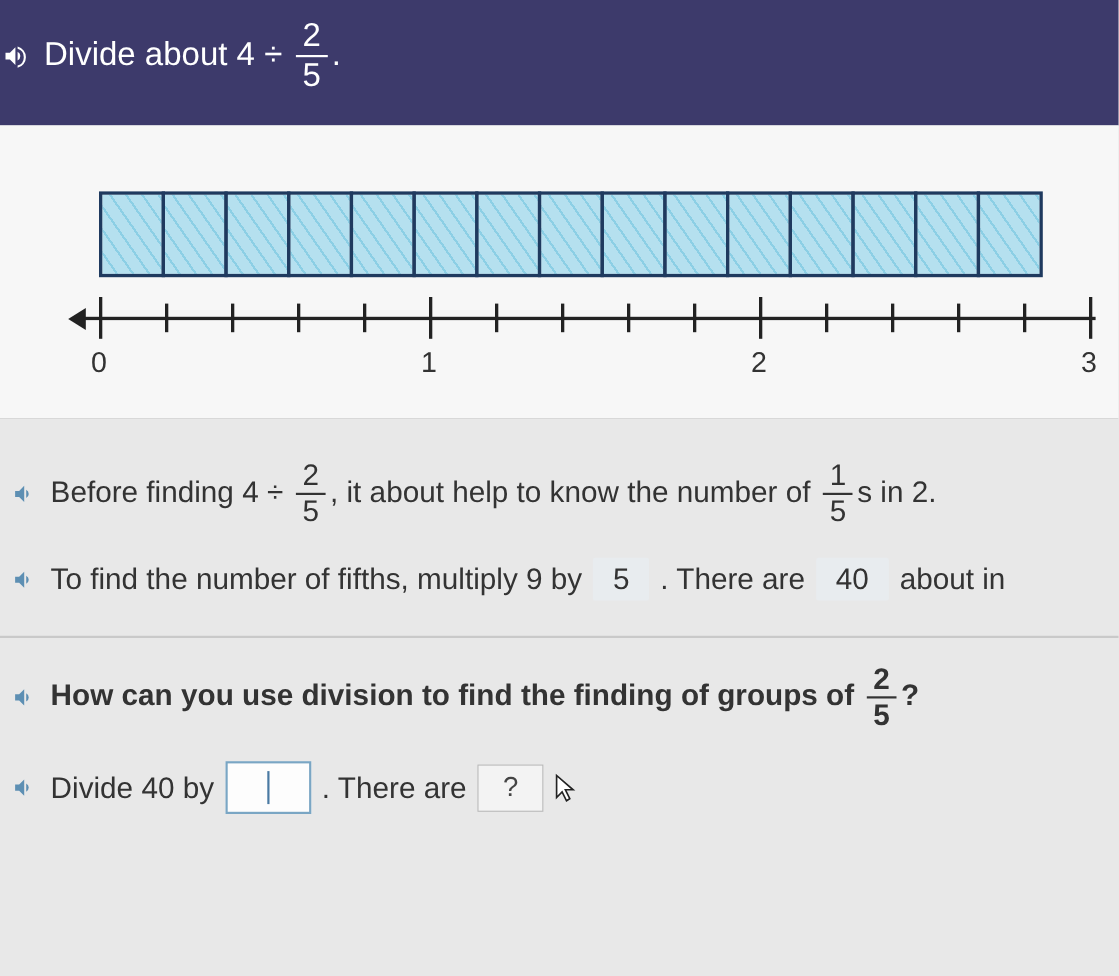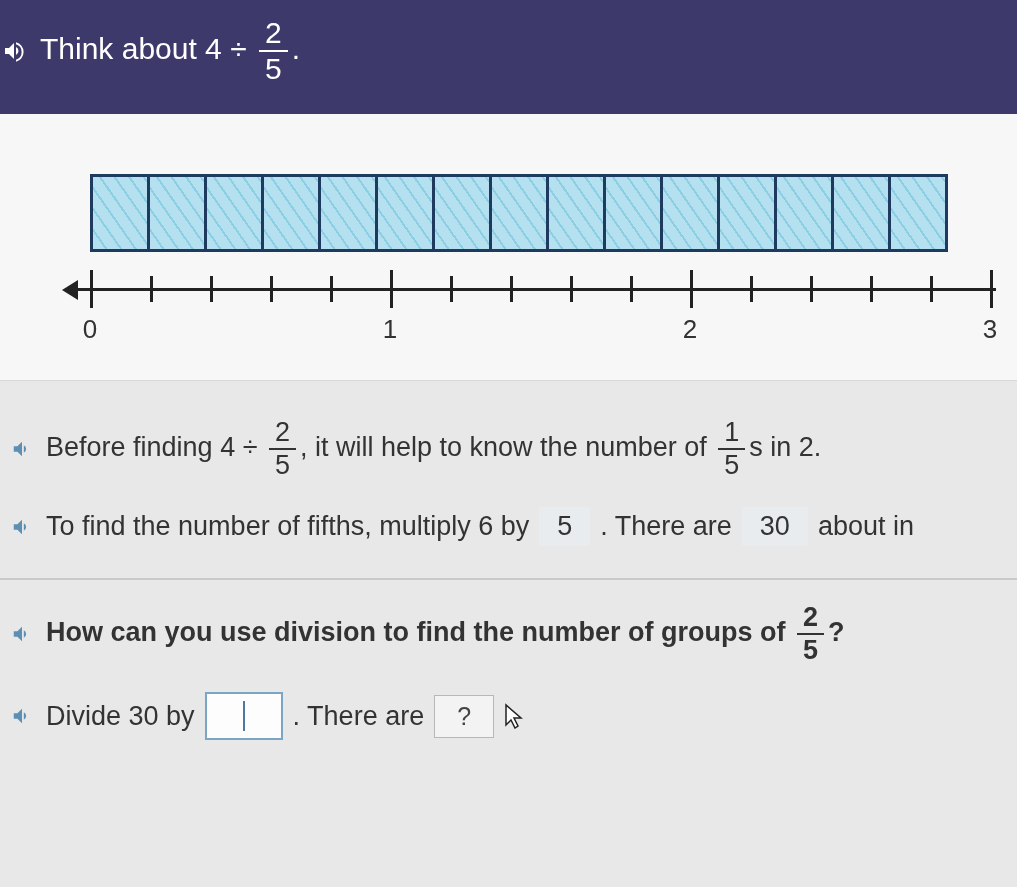--- a/index.html
+++ b/index.html
@@ -163,21 +163,21 @@
 </head>
 <body>
 
 <div class="header">
   <span class="speaker-icon">
     <svg viewBox="0 0 24 24" width="24" height="24">
         <path d="M3 9v6h4l5 5V4L7 9H3zm13.5 3a4.5 4.5 0 0 0-2.5-4v8a4.5 4.5 0 0 0 2.5-4zm-2.5-8.7v2.06A8 8 0 0 1 14 20.64v2.06a10 10 0 0 0 0-19.4z"></path>
       </svg>
   </span>
   <span>
-    <span>Think about </span>
+    <span>Divide about </span>
     <span>4 ÷</span>
     <span class="frac">
       <span class="num">2</span>
       <span class="den">5</span>
     </span><span>.</span>
   </span>
 </div>
 
 <div class="body-area">
 
@@ -233,65 +233,65 @@
       <span class="speaker-icon">
         <svg viewBox="0 0 24 24" width="22" height="22">
             <path d="M3 9v6h4l5 5V4L7 9H3zm13.5 3a4.5 4.5 0 0 0-2.5-4v8a4.5 4.5 0 0 0 2.5-4z"></path>
           </svg>
       </span>
       <span>
         <span>Before finding </span><span>4 ÷</span>
         <span class="frac">
             <span class="num">2</span>
             <span class="den">5</span>
-          </span><span>, it will help to know the number of </span>
+          </span><span>, it about help to know the number of </span>
         <span class="frac">
             <span class="num">1</span>
             <span class="den">5</span>
           </span><span>s in 2.</span>
       </span>
     </div>
 
     <div class="line">
       <span class="speaker-icon">
         <svg viewBox="0 0 24 24" width="22" height="22">
             <path d="M3 9v6h4l5 5V4L7 9H3zm13.5 3a4.5 4.5 0 0 0-2.5-4v8a4.5 4.5 0 0 0 2.5-4z"></path>
           </svg>
       </span>
-      <span>To find the number of fifths, multiply 6 by</span>
+      <span>To find the number of fifths, multiply 9 by</span>
       <span class="answer-chip">5</span>
       <span>. There are</span>
-      <span class="answer-chip">30</span>
+      <span class="answer-chip">40</span>
       <span>about in</span>
     </div>
 
     <div class="divider"></div>
 
     <div class="line bold-q">
       <span class="speaker-icon">
         <svg viewBox="0 0 24 24" width="22" height="22">
             <path d="M3 9v6h4l5 5V4L7 9H3zm13.5 3a4.5 4.5 0 0 0-2.5-4v8a4.5 4.5 0 0 0 2.5-4z"></path>
           </svg>
       </span>
       <span>
-        <span>How can you use division to find the number of groups of </span>
+        <span>How can you use division to find the finding of groups of </span>
         <span class="frac">
             <span class="num">2</span>
             <span class="den">5</span>
           </span><span>?</span>
       </span>
     </div>
 
     <div class="line">
       <span class="speaker-icon">
         <svg viewBox="0 0 24 24" width="22" height="22">
             <path d="M3 9v6h4l5 5V4L7 9H3zm13.5 3a4.5 4.5 0 0 0-2.5-4v8a4.5 4.5 0 0 0 2.5-4z"></path>
           </svg>
       </span>
-      <span>Divide 30 by</span>
+      <span>Divide 40 by</span>
       <span class="input-box empty"></span>
       <span>. There are</span>
       <span class="dropdown-box">?</span>
       <span class="cursor-icon">
         <svg width="20" height="26" viewBox="0 0 20 26">
             <path d="M2 2 L2 22 L7 17 L11 25 L14 23 L10 15 L17 15 Z" fill="#fff" stroke="#222" stroke-width="1.5"></path>
           </svg>
       </span>
     </div>
 

